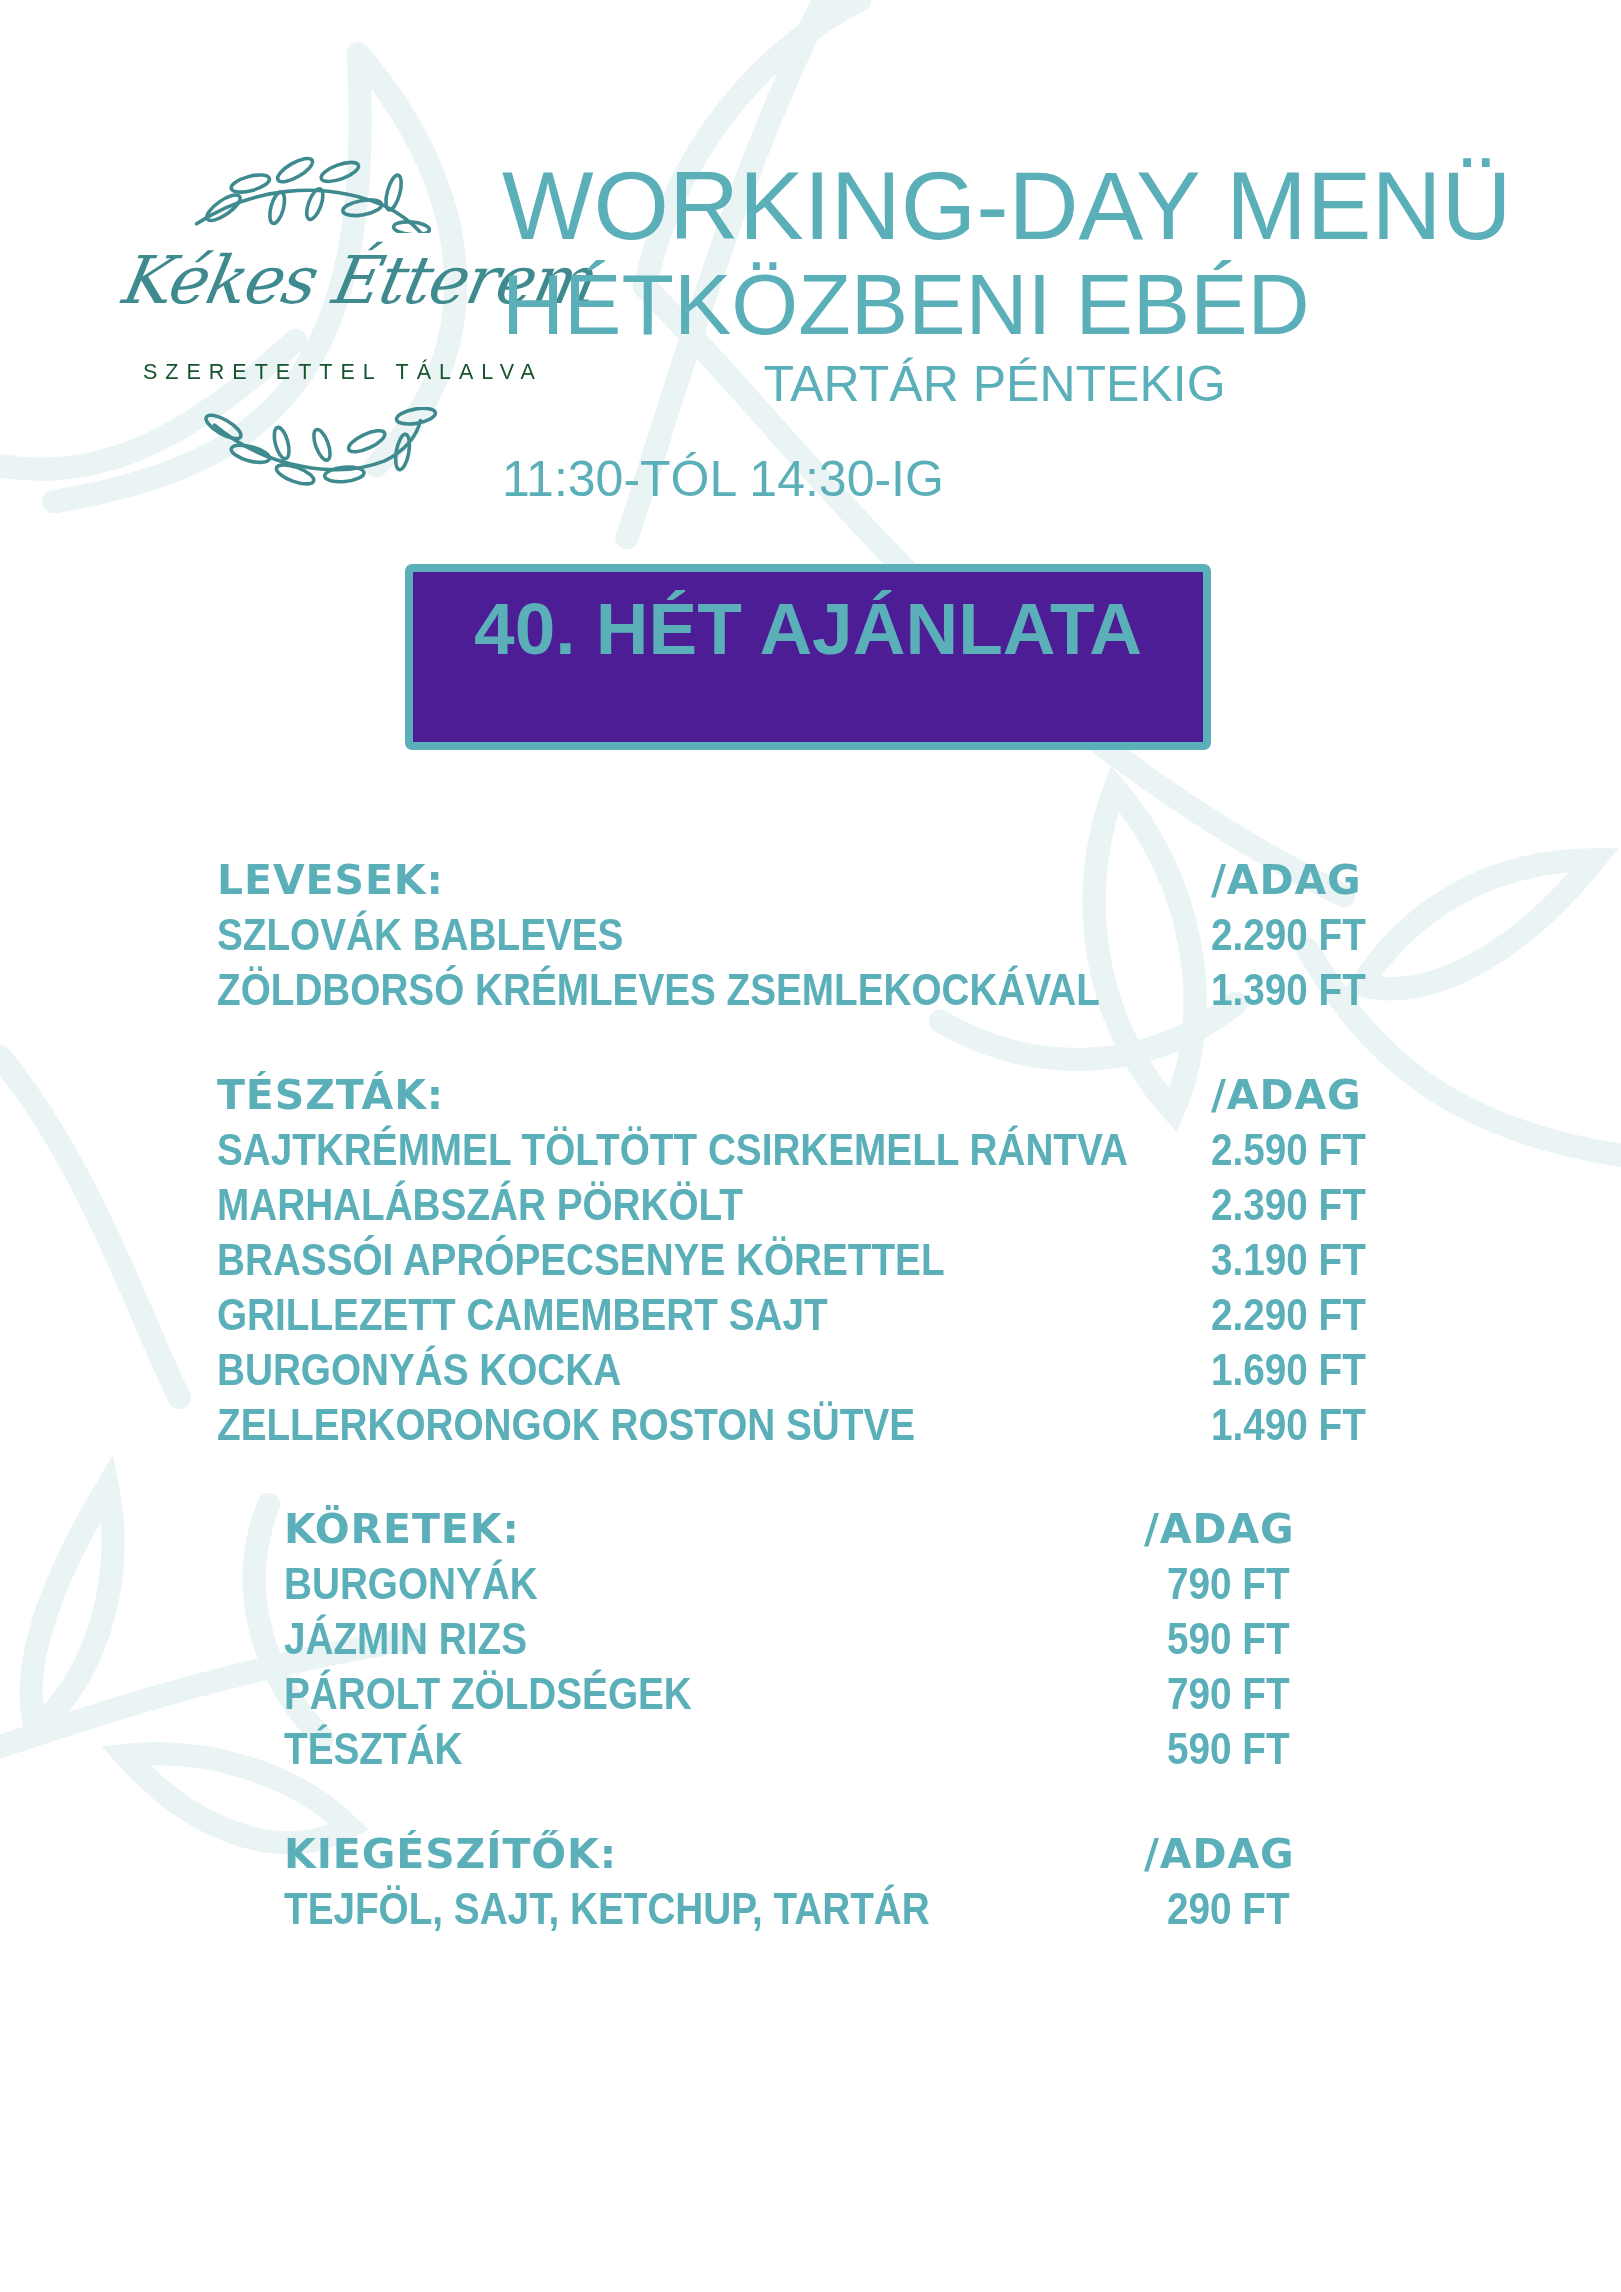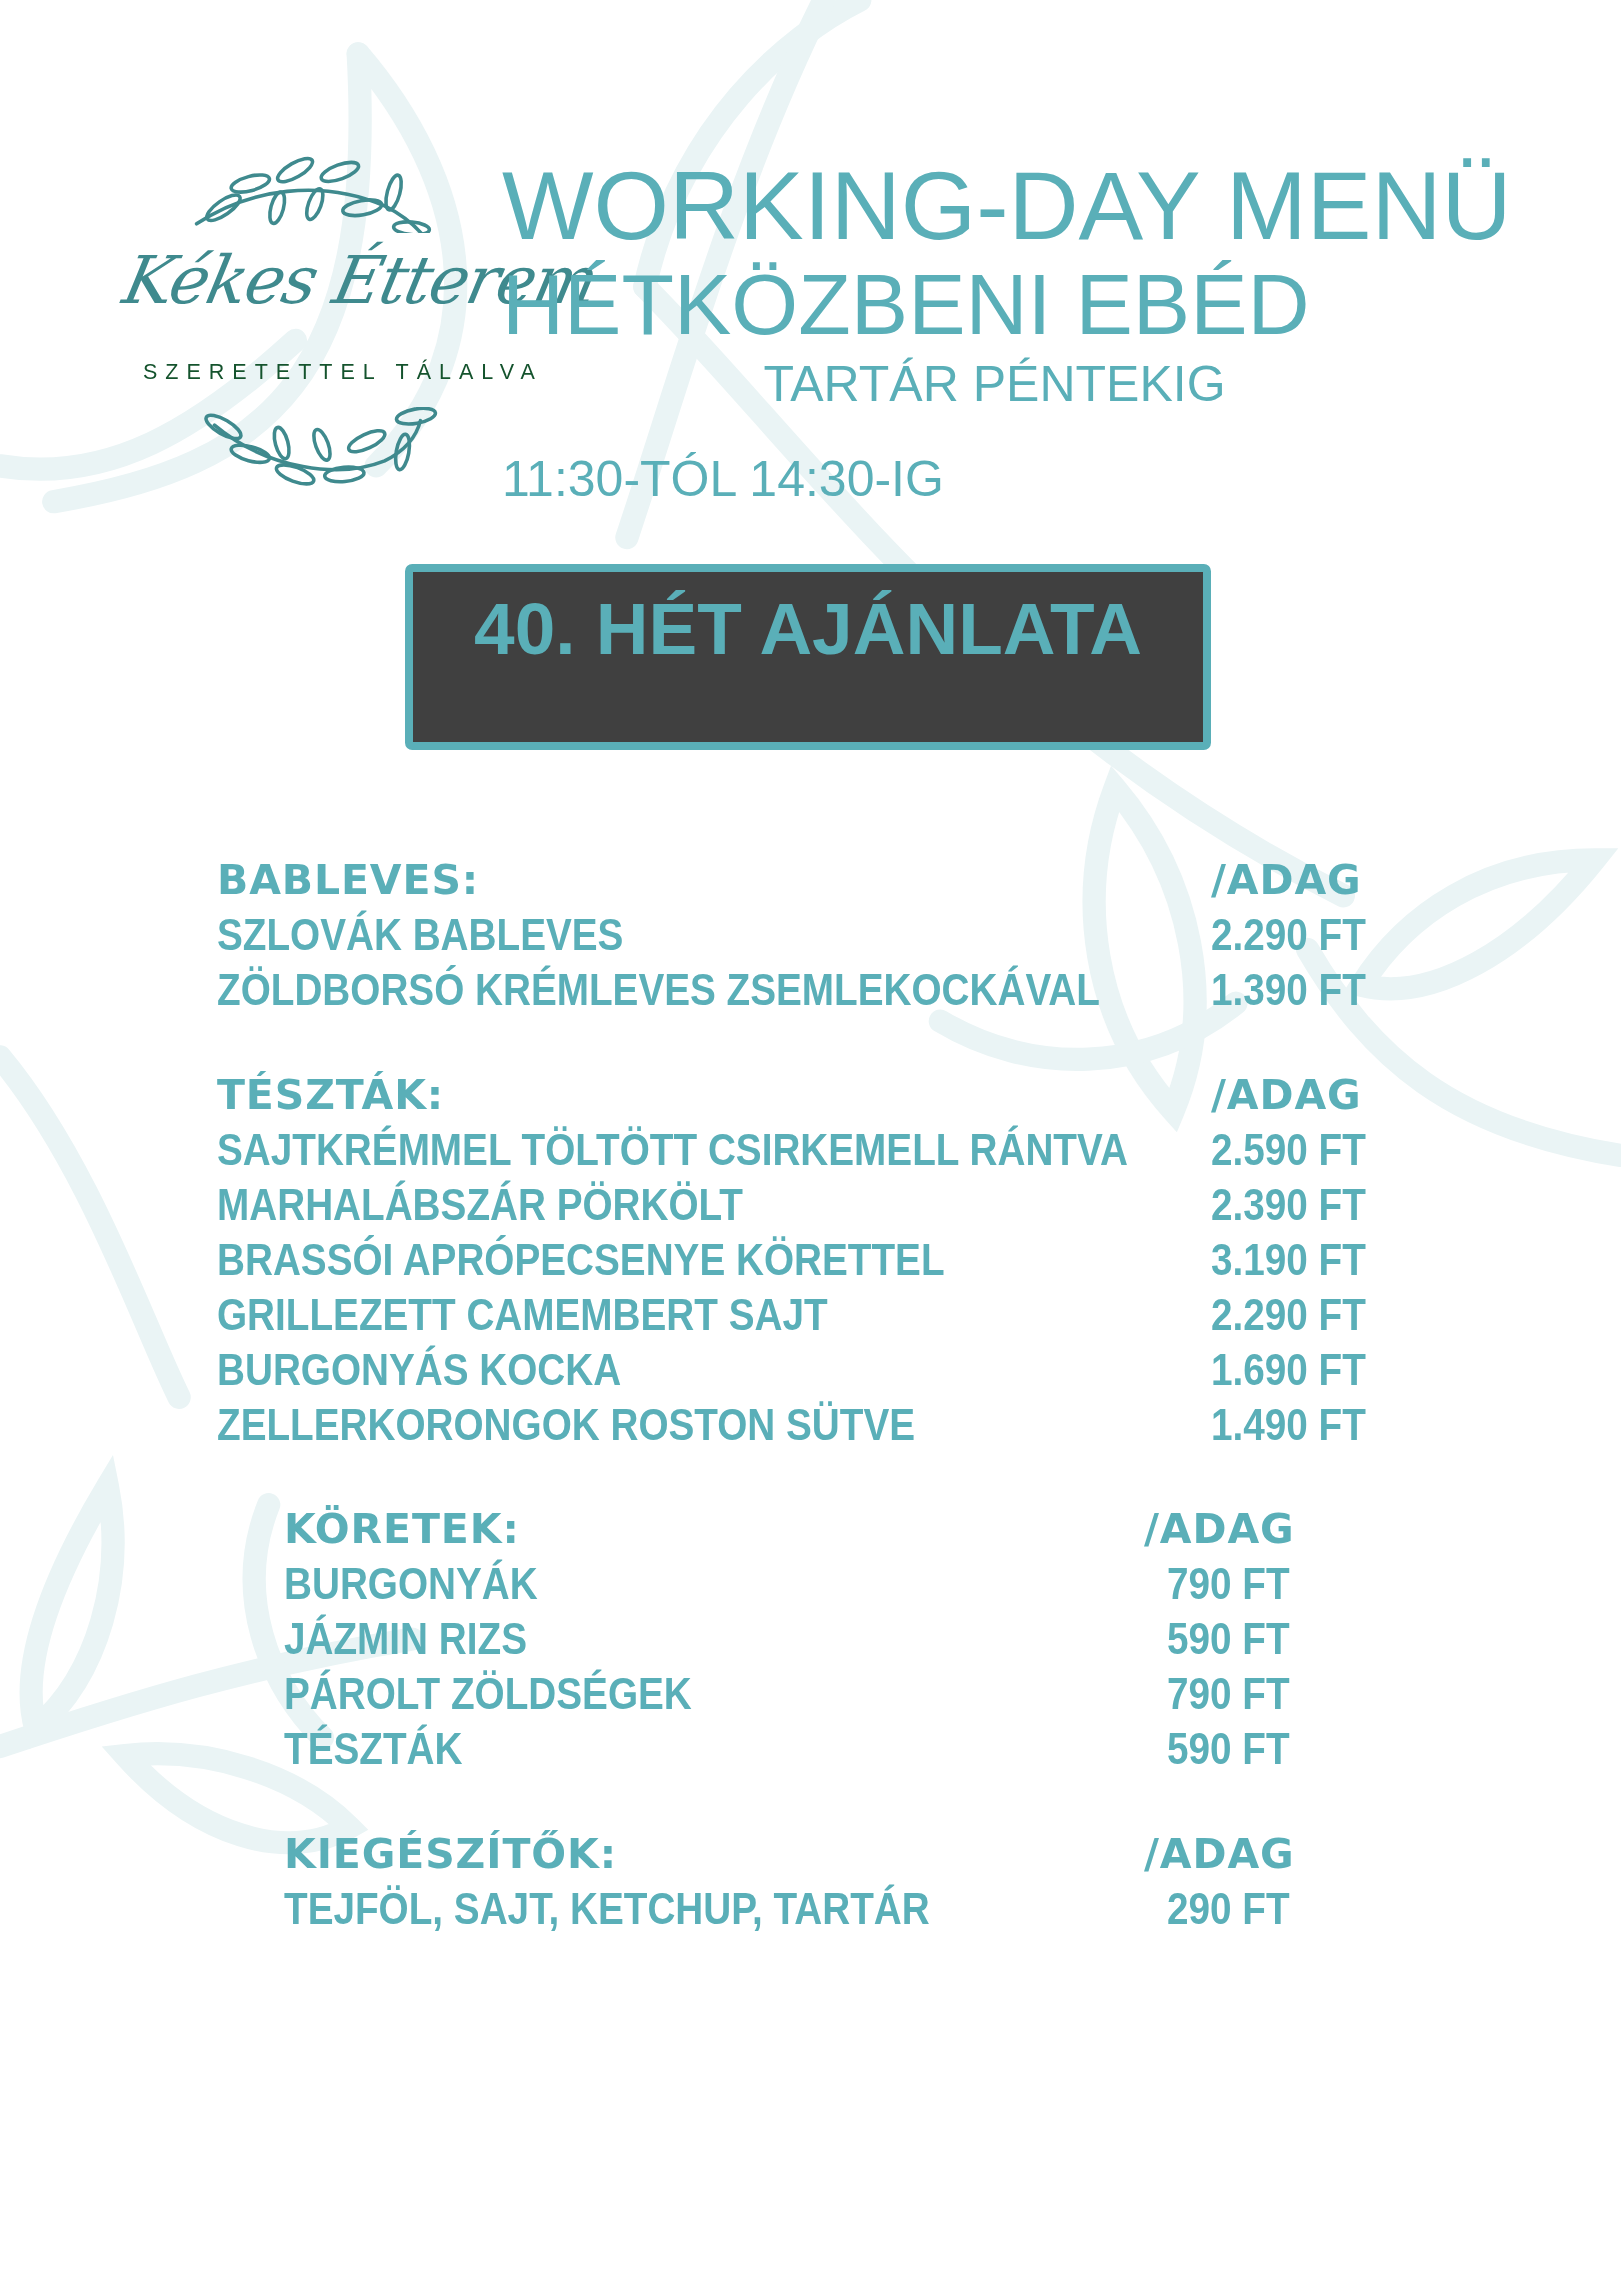--- a/index.html
+++ b/index.html
@@ -11,21 +11,21 @@
   .logo { left:116px; top:152px; width:394px; height:340px; }
   .logo-script { position:absolute; left:9px; top:90px; width:394px; font-family:"DejaVu Serif", serif;
       font-style:italic; font-size:66px; color:#3f8a8e; letter-spacing:-1.8px; white-space:nowrap; transform:skewX(-12deg); }
   .logo-tag { position:absolute; left:27px; top:208px; font-size:21.5px; letter-spacing:8px; color:#14532d; white-space:nowrap; }
   
   .title1 { left:502px; top:152px; width:985px; text-align:center; font-weight:normal; font-size:97px; line-height:107px; white-space:nowrap; }
   .title2 { left:502px; top:255px; width:985px; text-align:left; font-size:86px; line-height:99px; white-space:nowrap; }
   .title3 { left:502px; top:356px; width:985px; text-align:center; font-size:50px; line-height:56px; white-space:nowrap; }
   .title4 { left:502px; top:412px; width:985px; font-size:50px; line-height:56px; white-space:nowrap;margin-top:39px; }
   
-  .weekbox { left:405px; top:564px; width:806px; height:186px; border:8px solid #5aafb8; border-radius:7.2px; box-sizing:border-box; text-align:center; background:#404040; }
+  .weekbox { left:405px; top:564px; width:806px; height:186px; border:8px solid #5aafb8; border-radius:7.2px; box-sizing:border-box; text-align:center; background:#4c1d95; }
   .week-title { font-weight:bold; font-size:73px; line-height:81px; margin-top:16px; white-space:nowrap; }
   .week-dates { font-size:54px; line-height:57px; white-space:nowrap; }
   
   .section { position:absolute; z-index:1; }
   .row { position:relative; height:55px; white-space:nowrap; }
   .row .name { position:absolute; left:0; top:0; font-weight:bold; font-size:45px; line-height:54px; transform:scaleX(0.86); transform-origin:left center; }
   .row .price { position:absolute; top:0; font-weight:bold; font-size:45px; line-height:54px; transform:scaleX(0.86); transform-origin:left center; }
   .head .name, .head .price { font-family:"DejaVu Sans", sans-serif; font-weight:bold; font-size:41px; transform:none; letter-spacing:0.9px; }
   .s1 { left:217px; top:853px; }
   .s2 { left:217px; top:1068px; }
@@ -95,21 +95,21 @@
 <div class="layer title2">HÉTKÖZBENI EBÉD</div>
 <div class="layer title3">TARTÁR PÉNTEKIG</div>
 <div class="layer title4">11:30-TÓL 14:30-IG</div>
 
 <div class="layer weekbox">
   <div class="week-title">40. HÉT AJÁNLATA</div>
 </div>
 
 <div class="section s1">
   <div class="row head">
-    <span class="name">BABLEVES:</span>
+    <span class="name">LEVESEK:</span>
     <span class="price">/ADAG</span>
   </div>
   <div class="row">
     <span class="name">SZLOVÁK BABLEVES</span>
     <span class="price">2.290 FT</span>
   </div>
   <div class="row">
     <span class="name">ZÖLDBORSÓ KRÉMLEVES ZSEMLEKOCKÁVAL</span>
     <span class="price">1.390 FT</span>
   </div>

